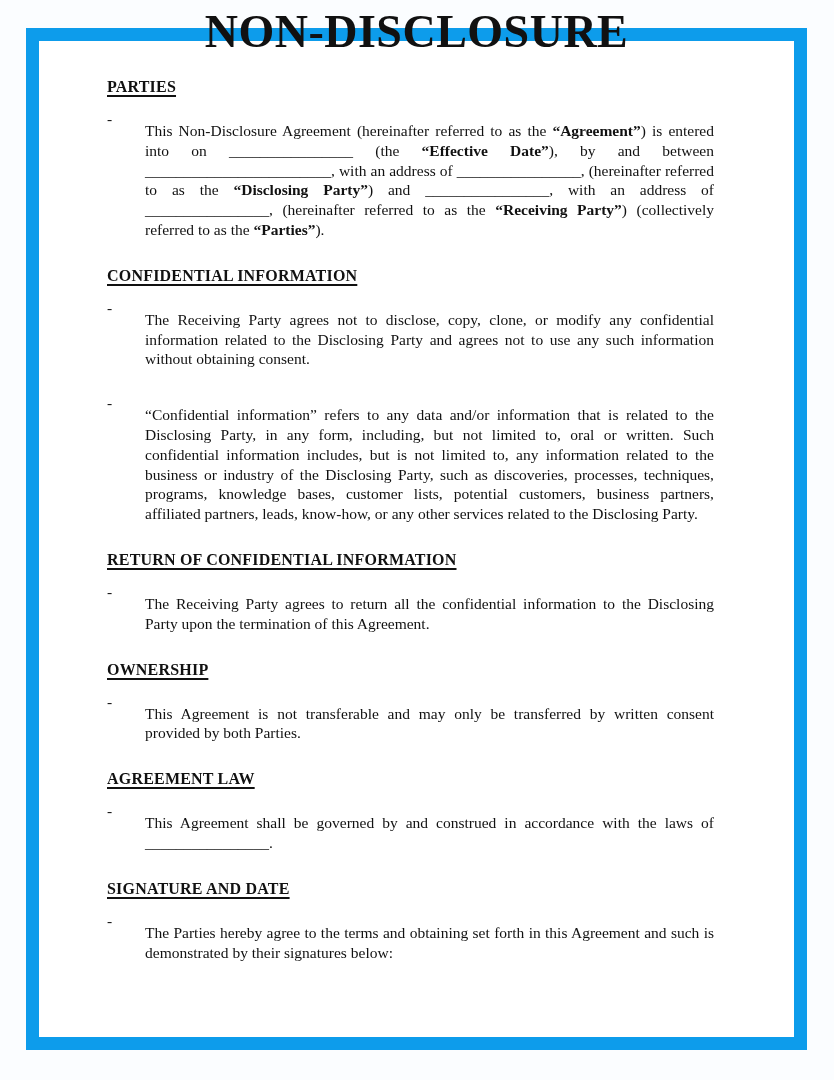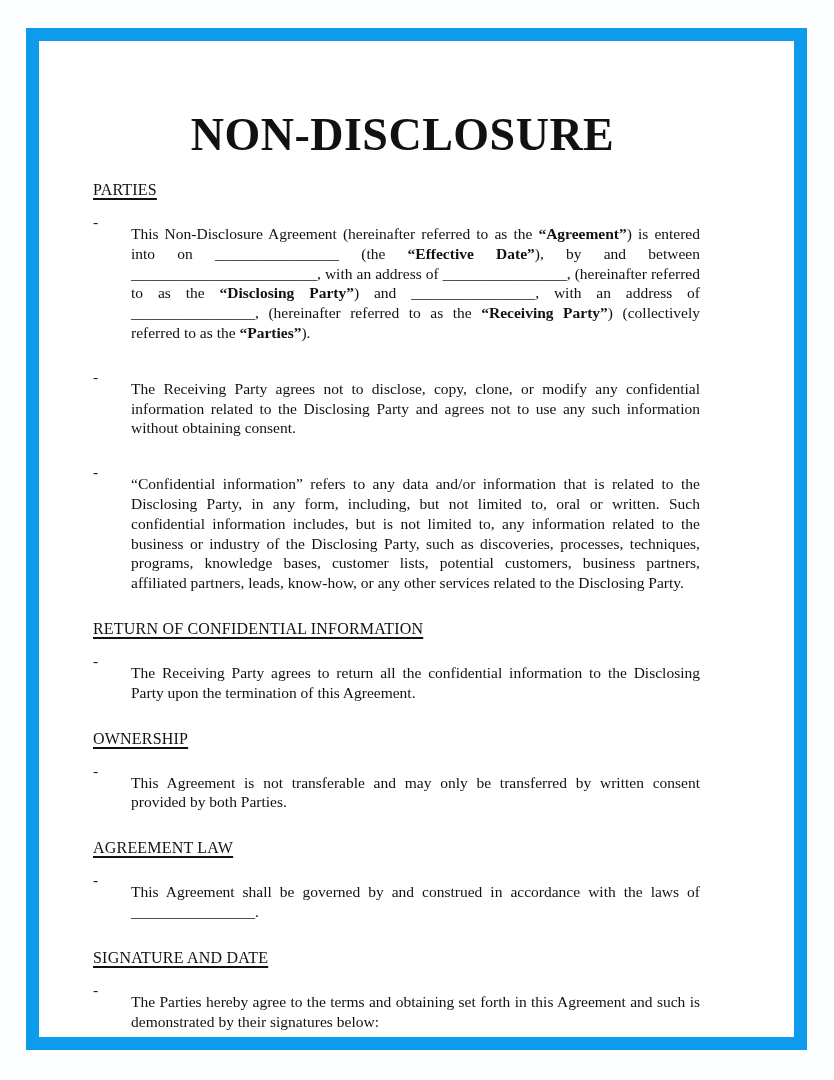--- a/index.html
+++ b/index.html
@@ -22,41 +22,40 @@
     left: 26px;
     top: 28px;
     right: 27px;
     bottom: 30px;
     border: 13px solid #0d9ceb; 
     background: #ffffff;
     box-sizing: border-box;
   }
   .doc {
     position: absolute;
-    left: 93px;
+    left: 107px;
     top: 0;
     width: 619px;
-    padding-top: 103px;
   }
   h1.title {
     margin: 0 0 14px 0;
     text-align: center;
     font-size: 46px;
     line-height: 63px;
     font-weight: bold;
     letter-spacing: 0.5px;
   }
   h1.title .title-line {
     display: block;
   }
   h2.heading {
     margin: 14px 0 12px 0;
     font-size: 16px;
     line-height: 20px;
-    font-weight: normal;
+    font-weight: bold;
     text-decoration: underline;
     text-underline-offset: 3px;
     text-decoration-thickness: 1.5px;
     letter-spacing: 0.2px;
   }
   .bullet {
     display: flex;
     align-items: flex-start;
     margin: 0 0 12px 0;
   }
@@ -95,20 +94,21 @@
 
     <section class="doc-section">
       <h2 class="heading">PARTIES</h2>
       <div class="bullet">
         <span class="marker">-</span>
         <p class="ptext"><span>This Non-Disclosure Agreement (hereinafter referred to as the </span><span class="b">“Agreement”</span><span>) is entered into on ________________ (the </span><span class="b">“Effective Date”</span><span>), by and between ________________________, with an address of ________________, (hereinafter referred to as the </span><span class="b">“Disclosing Party”</span><span>) and ________________, with an address of ________________, (hereinafter referred to as the </span><span class="b">“Receiving Party”</span><span>) (collectively referred to as the </span><span class="b">“Parties”</span><span>).</span></p>
       </div>
     </section>
 
     <section class="doc-section">
+      <h2 class="heading">CONFIDENTIAL INFORMATION</h2>
       <div class="bullet">
         <span class="marker">-</span>
         <p class="ptext"><span>The Receiving Party agrees not to disclose, copy, clone, or modify any confidential information related to the Disclosing Party and agrees not to use any such information without obtaining consent.</span></p>
       </div>
       <div class="bullet">
         <span class="marker">-</span>
         <p class="ptext"><span>“Confidential information” refers to any data and/or information that is related to the Disclosing Party, in any form, including, but not limited to, oral or written. Such confidential information includes, but is not limited to, any information related to the business or industry of the Disclosing Party, such as discoveries, processes, techniques, programs, knowledge bases, customer lists, potential customers, business partners, affiliated partners, leads, know-how, or any other services related to the Disclosing Party.</span></p>
       </div>
     </section>
 

